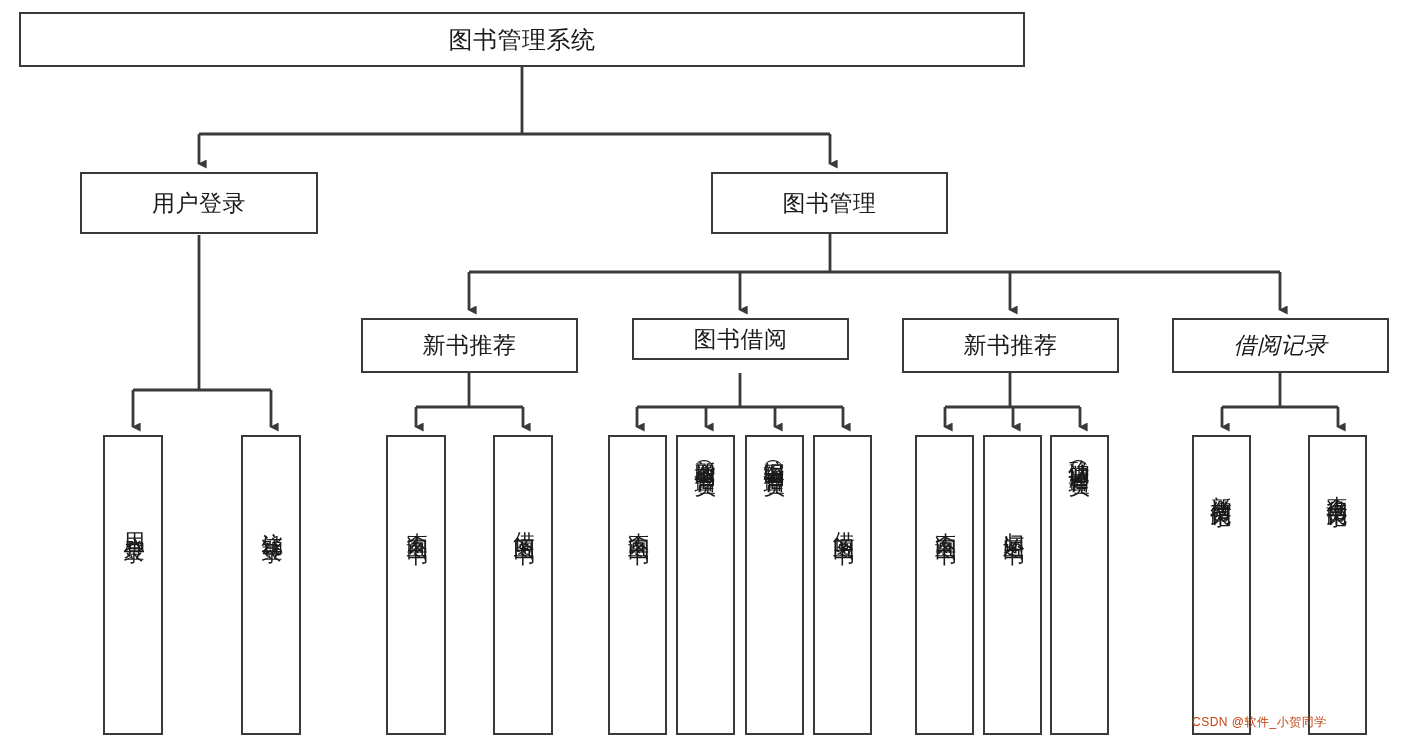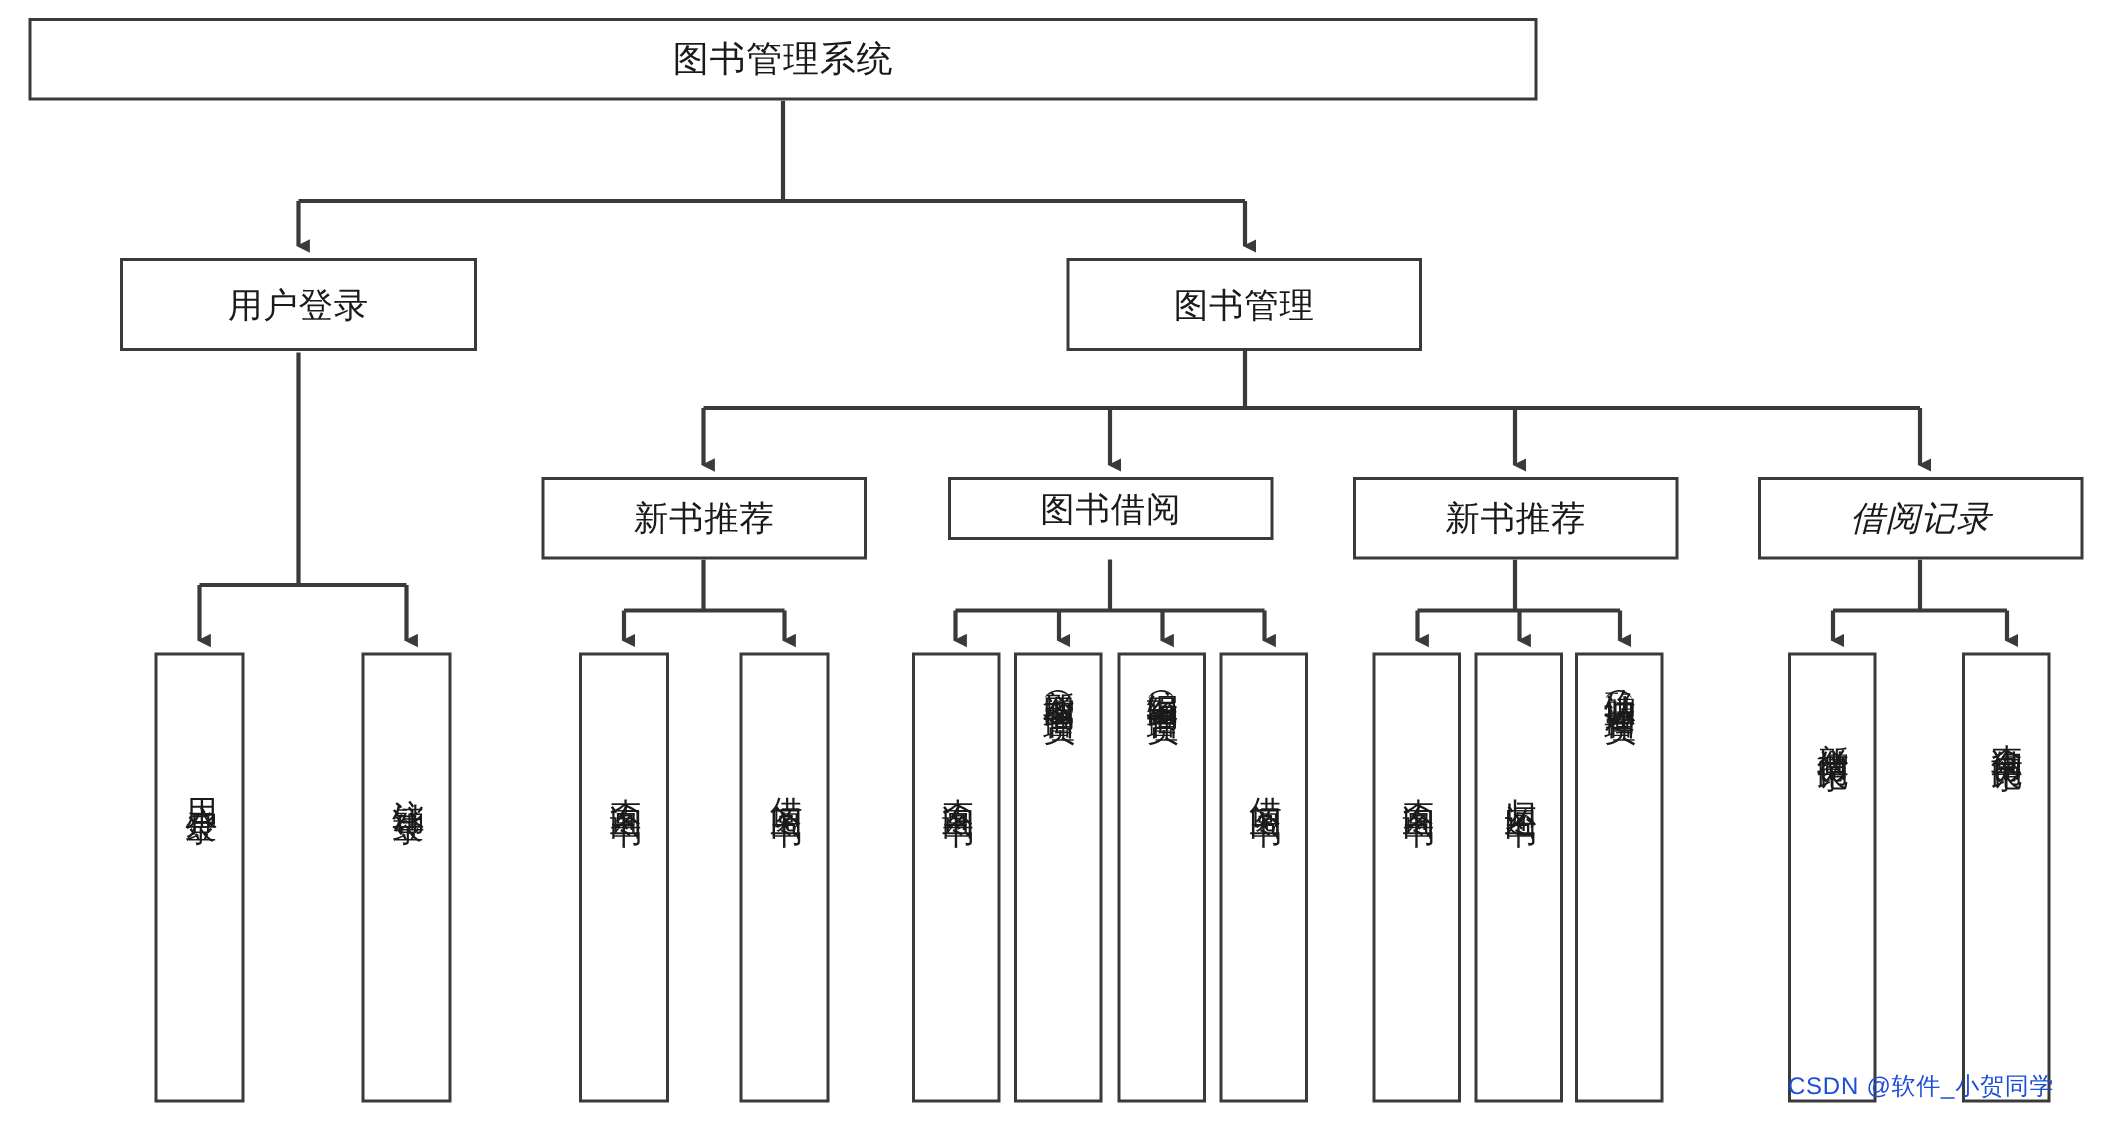--- a/index.html
+++ b/index.html
@@ -62,22 +62,22 @@
     white-space: nowrap;
   }
   .node.leaf.tall-text .node-label {
     font-size: 21px;
     letter-spacing: 2.5px;
   }
   .watermark {
     position: absolute;
     left: 1192px;
     top: 714px;
-    font-size: 16px;
-    color: #1d4ed8;
+    font-size: 12px;
+    color: #c2410c;
     white-space: nowrap;
     letter-spacing: 0.5px;
   }
 </style>
 </head>
 <body>
 
 <div id="diagram-root">
 
   <svg id="edges" viewBox="0 0 1405 747">

